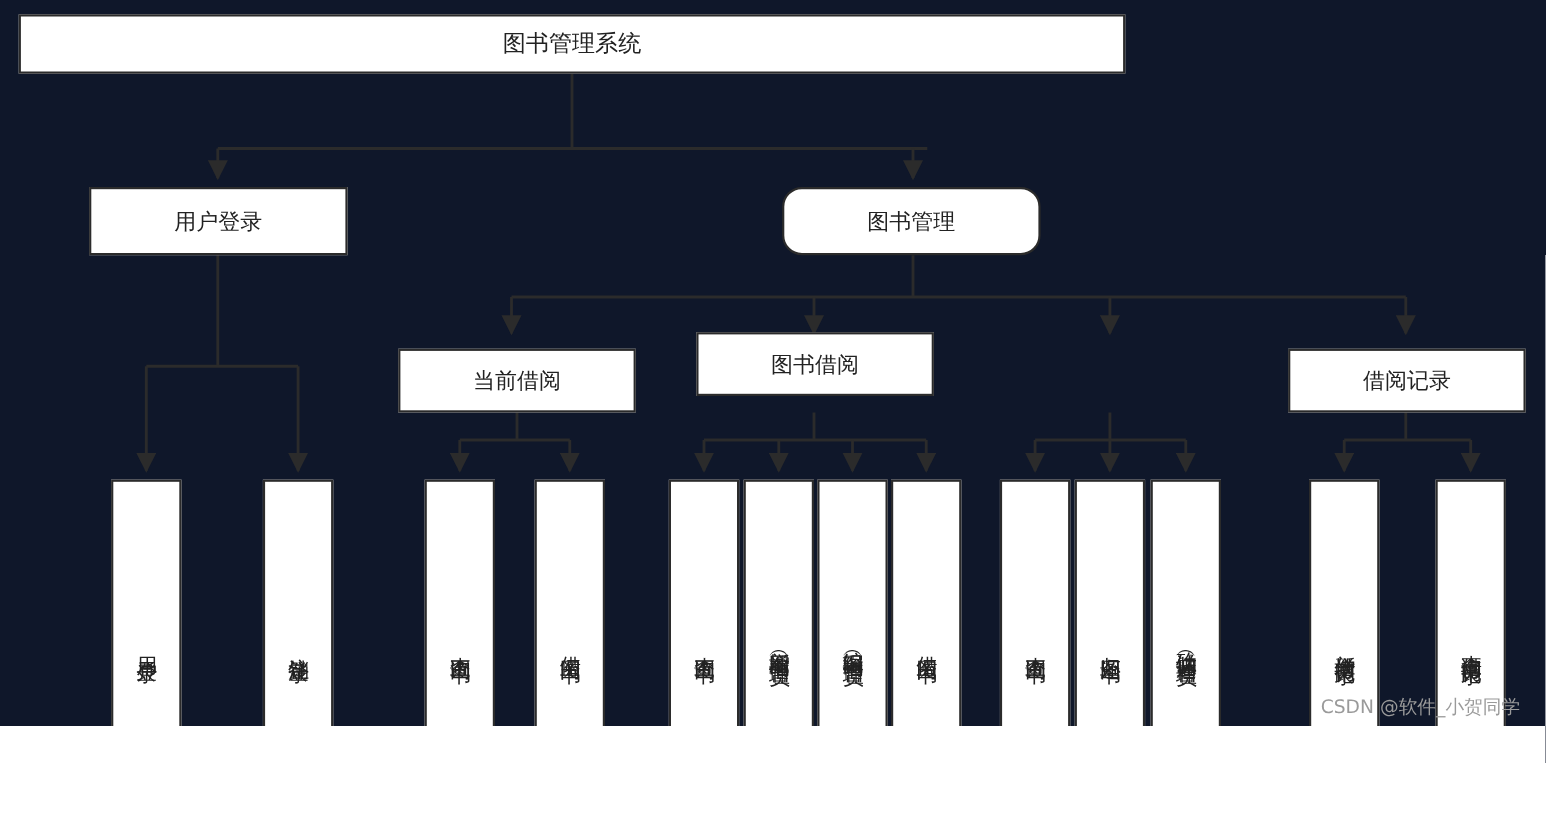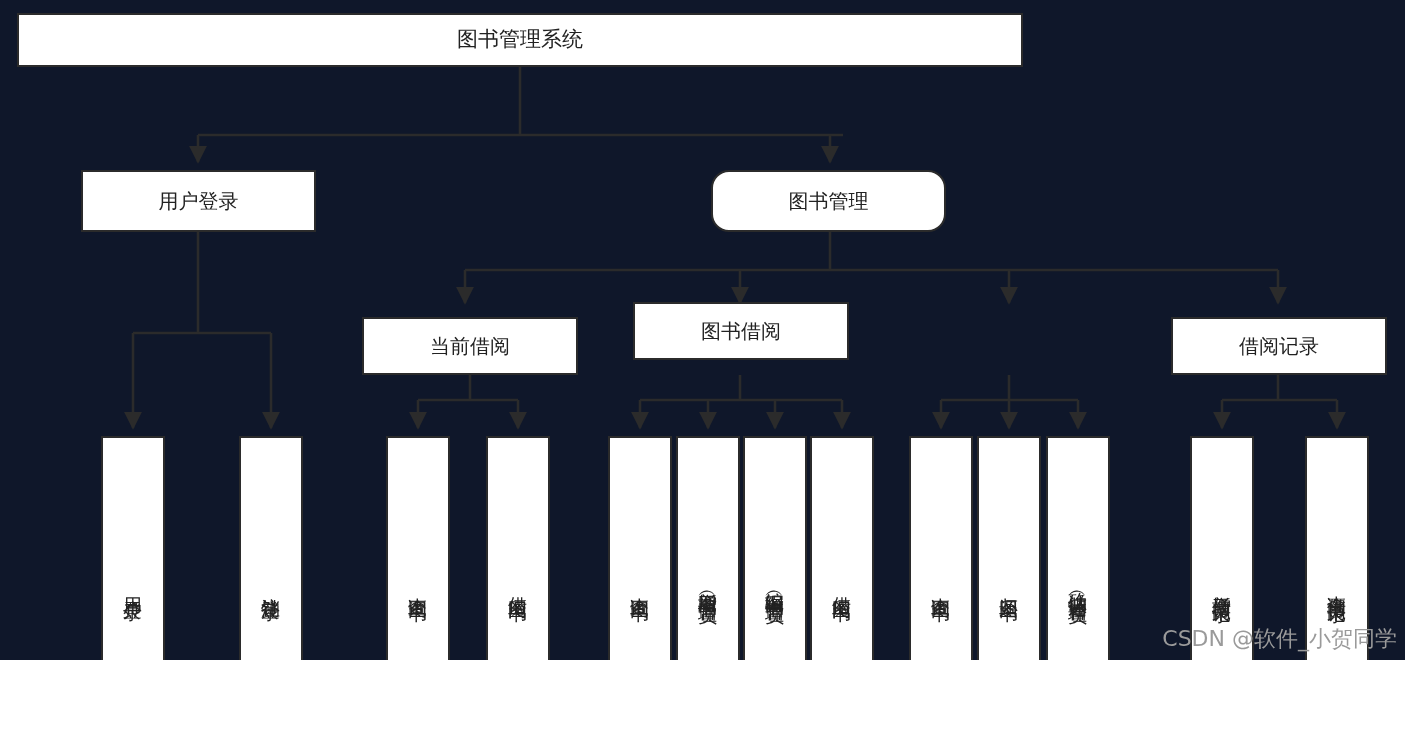--- a/index.html
+++ b/index.html
@@ -49,23 +49,23 @@
   }
   .node-leaf {
     font-size: 19px;
     writing-mode: vertical-rl;
     text-orientation: upright;
     letter-spacing: 2px;
     padding: 10px 0;
   }
   .watermark {
     position: absolute;
-    right: 8px;
+    right: 23px;
     bottom: 6px;
-    font-size: 22px;
+    font-size: 17px;
     color: #9a9a9a;
     white-space: nowrap;
     z-index: 5;
     font-family: "DejaVu Sans", "Liberation Sans", sans-serif;
   }
 </style>
 </head>
 <body>
 
 <div id="canvas">

